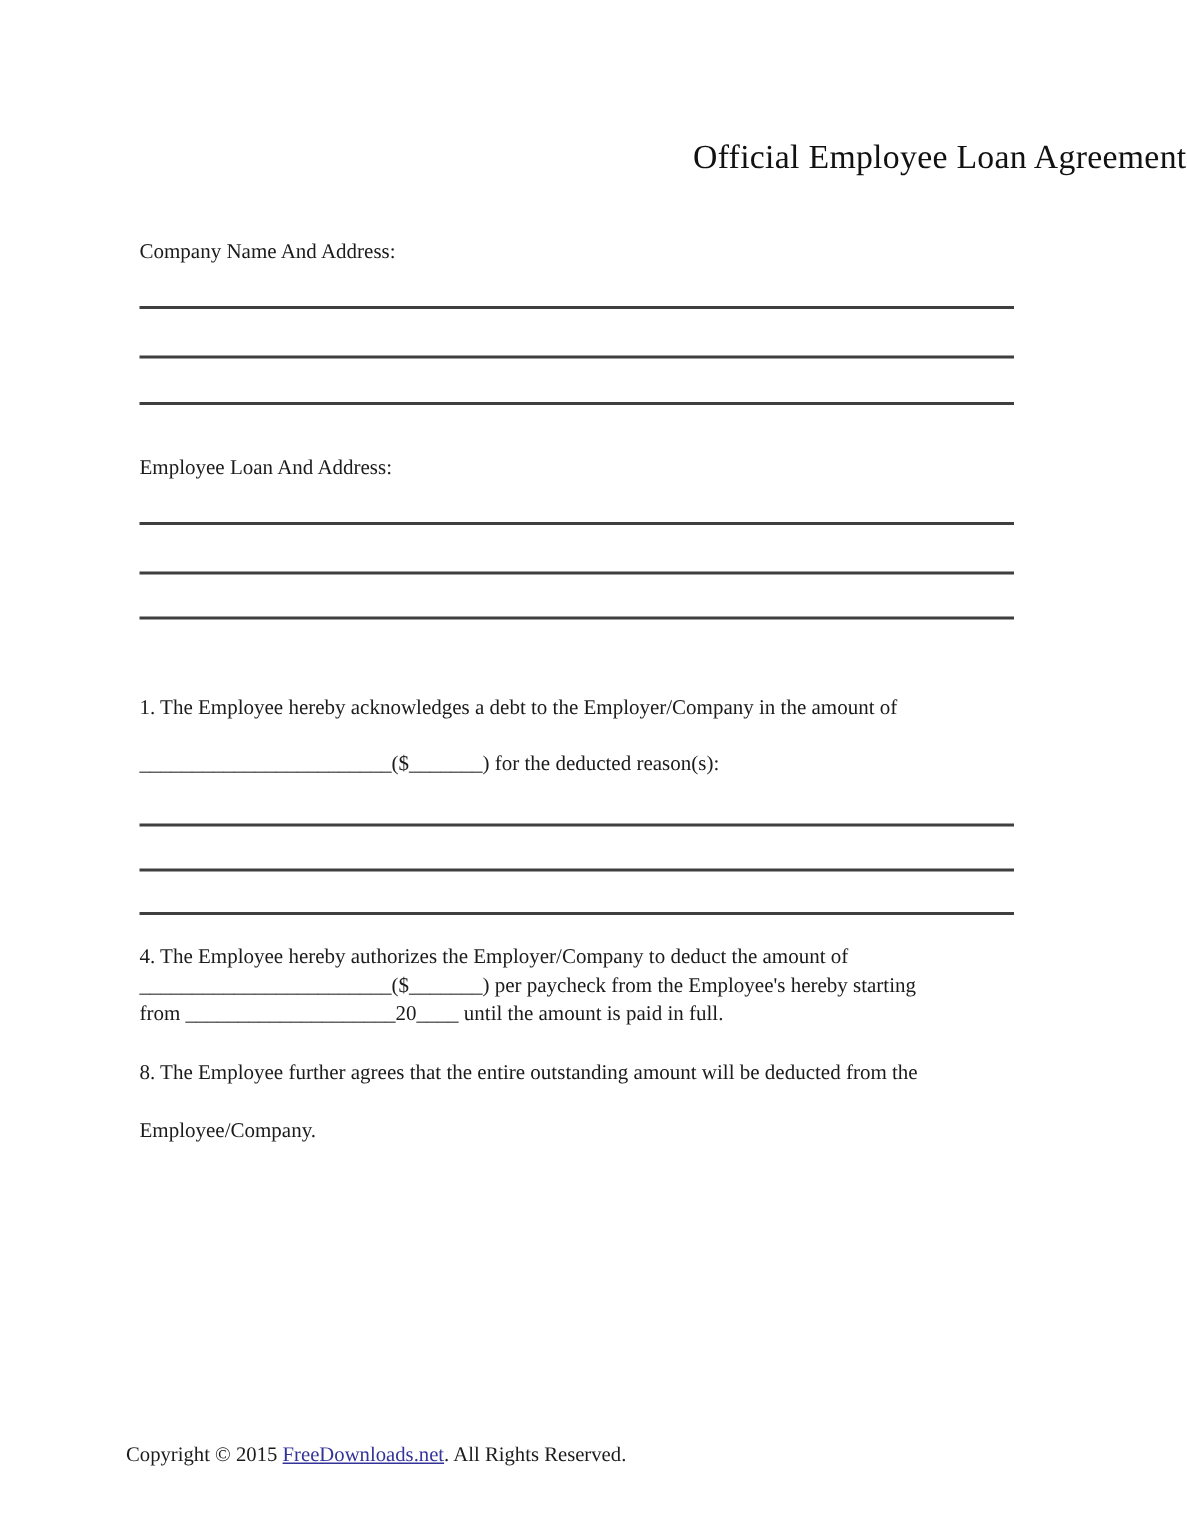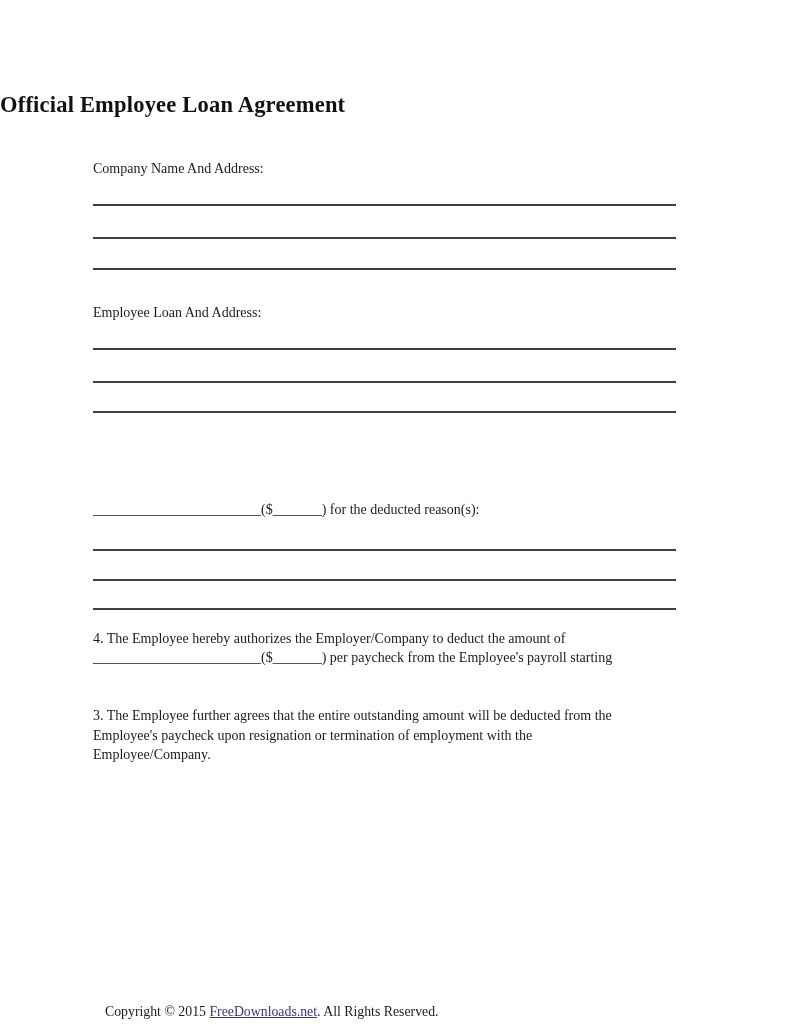--- a/index.html
+++ b/index.html
@@ -15,23 +15,23 @@
     font-family: "Liberation Serif", "DejaVu Serif", serif;
     color: #1b1b1b;
     overflow: hidden;
   }
   .title {
     position: absolute;
     top: 92px;
     left: 0;
     width: 100%;
     margin: 0;
-    text-align: left;
+    text-align: right;
     font-size: 22.5px;
-    font-weight: bold;
+    font-weight: normal;
     color: #111111;
     letter-spacing: 0.2px;
   }
   .label,
   .text-line {
     position: absolute;
     left: 93px;
     font-size: 14px;
     line-height: 19.5px;
     white-space: pre;
@@ -39,26 +39,25 @@
   }
   .blank {
     position: absolute;
     left: 93px;
     width: 583px;
     height: 0;
     border-top: 2px solid #3f3f3f;
   }
   .footer {
     position: absolute;
-    left: 105px;
+    left: 84px;
     top: 962px;
     font-size: 13.8px;
     white-space: pre;
     color: #1b1b1b;
-    margin-top: 42px;
   }
   .footer a {
     color: #333399;
     text-decoration: underline;
     cursor: pointer;
   }
 </style>
 </head>
 <body>
 
@@ -69,28 +68,29 @@
   <div class="label" style="top:159px">Company Name And Address:</div>
   <div class="blank" style="top:204px"></div>
   <div class="blank" style="top:237px"></div>
   <div class="blank" style="top:268px"></div>
 
   <div class="label" style="top:303px">Employee Loan And Address:</div>
   <div class="blank" style="top:348px"></div>
   <div class="blank" style="top:381px"></div>
   <div class="blank" style="top:411px"></div>
 
+  <div class="text-line" style="top:463px">1. The Employee hereby acknowledges a debt to the Employer/Company in the amount of</div>
   <div class="text-line" style="top:500px">________________________($_______) for the deducted reason(s):</div>
 
   <div class="blank" style="top:549px"></div>
   <div class="blank" style="top:579px"></div>
   <div class="blank" style="top:608px"></div>
 
   <div class="text-line" style="top:629px">4. The Employee hereby authorizes the Employer/Company to deduct the amount of</div>
-  <div class="text-line" style="top:648px">________________________($_______) per paycheck from the Employee's payroll starting</div>
+  <div class="text-line" style="top:648px">________________________($_______) per paycheck from the Employee's hereby starting</div>
+  <div class="text-line" style="top:667px">from ____________________20____ until the amount is paid in full.</div>
 
-  <div class="text-line" style="top:706px">3. The Employee further agrees that the entire outstanding amount will be deducted from the</div>
-  <div class="text-line" style="top:726px">Employee's paycheck upon resignation or termination of employment with the</div>
+  <div class="text-line" style="top:706px">8. The Employee further agrees that the entire outstanding amount will be deducted from the</div>
   <div class="text-line" style="top:745px">Employee/Company.</div>
 
   <div class="footer"><span>Copyright © 2015 </span><a href="#">FreeDownloads.net</a><span>. All Rights Reserved.</span></div>
 
 </div>
 
 </body></html>

